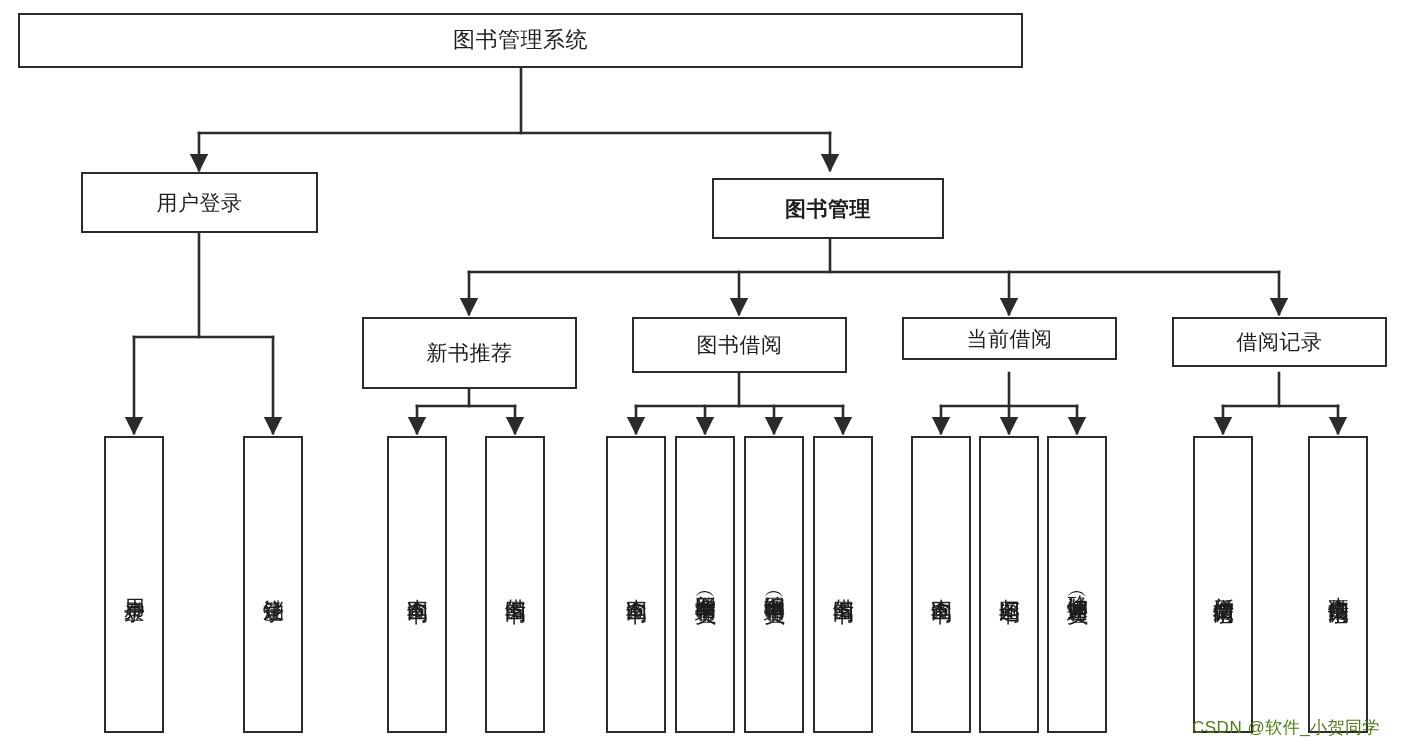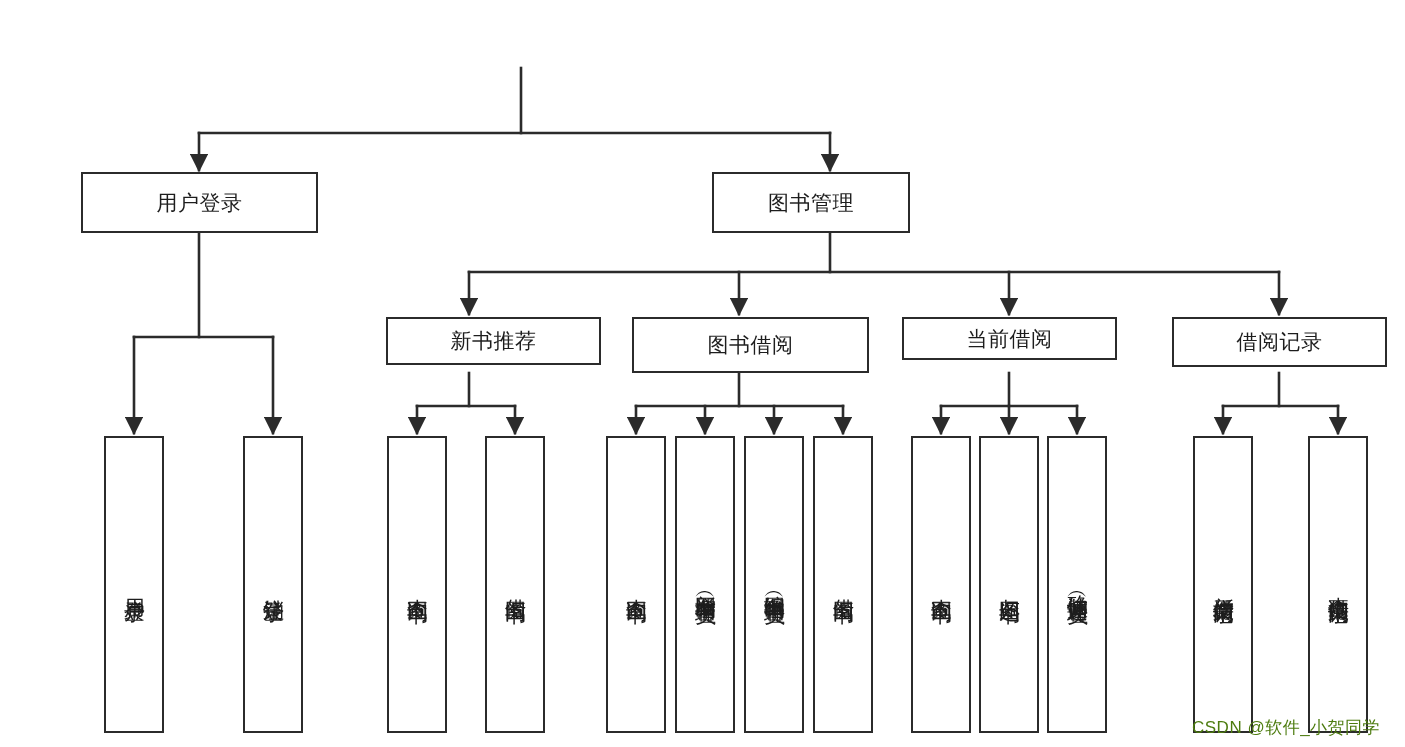--- a/index.html
+++ b/index.html
@@ -122,34 +122,37 @@
       <path d="M 1009 406 L 1009 433" marker-end="url(#arrow)"></path>
       <path d="M 1077 406 L 1077 433" marker-end="url(#arrow)"></path>
 
       <path d="M 1279 373 L 1279 406"></path>
       <path d="M 1223 406 L 1338 406"></path>
       <path d="M 1223 406 L 1223 433" marker-end="url(#arrow)"></path>
       <path d="M 1338 406 L 1338 433" marker-end="url(#arrow)"></path>
     </g>
   </svg>
 
+  <div class="node horiz root" style="left:18px; top:13px; width:1005px; height:55px;">
+    <span class="label">图书管理系统</span>
+  </div>
 
   <div class="node horiz" style="left:81px; top:172px; width:237px; height:61px;">
     <span class="label">用户登录</span>
   </div>
 
-  <div class="node horiz" style="left:712px; top:172px; width:198px; height:61px;">
+  <div class="node horiz" style="left:712px; top:178px; width:232px; height:61px;font-weight:bold;">
     <span class="label">图书管理</span>
   </div>
 
-  <div class="node horiz" style="left:362px; top:317px; width:215px; height:48px;margin-left:24px;">
+  <div class="node horiz" style="left:362px; top:317px; width:215px; height:72px;">
     <span class="label">新书推荐</span>
   </div>
 
-  <div class="node horiz" style="left:632px; top:317px; width:237px; height:56px;">
+  <div class="node horiz" style="left:632px; top:317px; width:215px; height:56px;">
     <span class="label">图书借阅</span>
   </div>
 
   <div class="node horiz" style="left:902px; top:317px; width:215px; height:43px;">
     <span class="label">当前借阅</span>
   </div>
 
   <div class="node horiz" style="left:1172px; top:317px; width:215px; height:50px;">
     <span class="label">借阅记录</span>
   </div>

